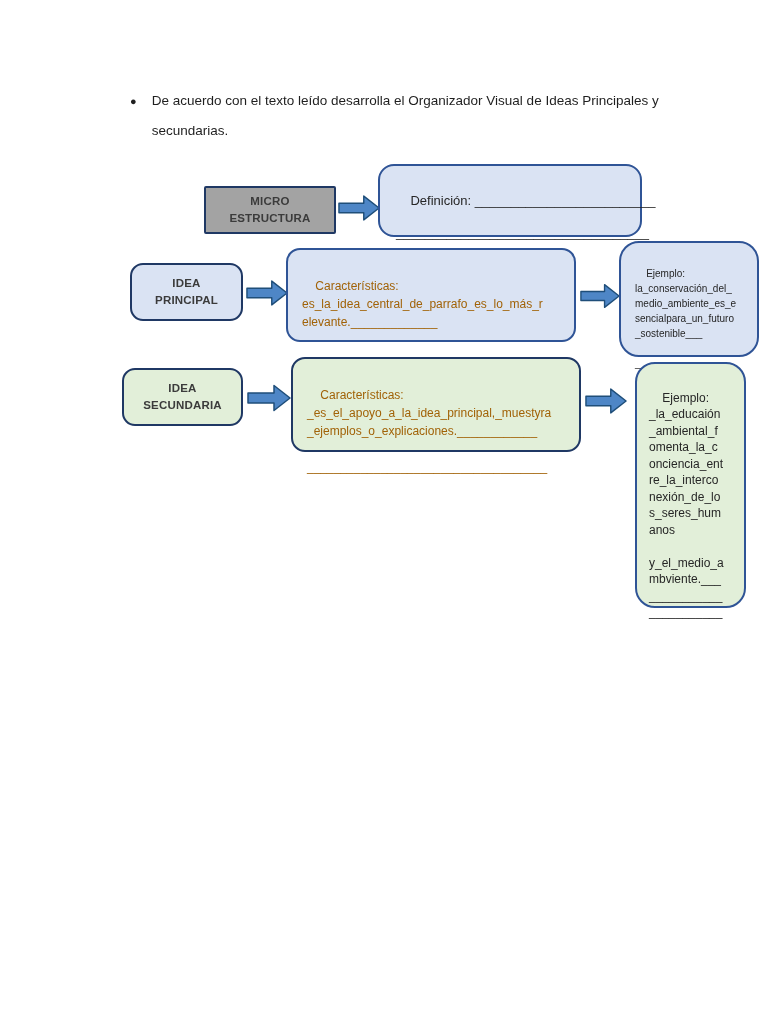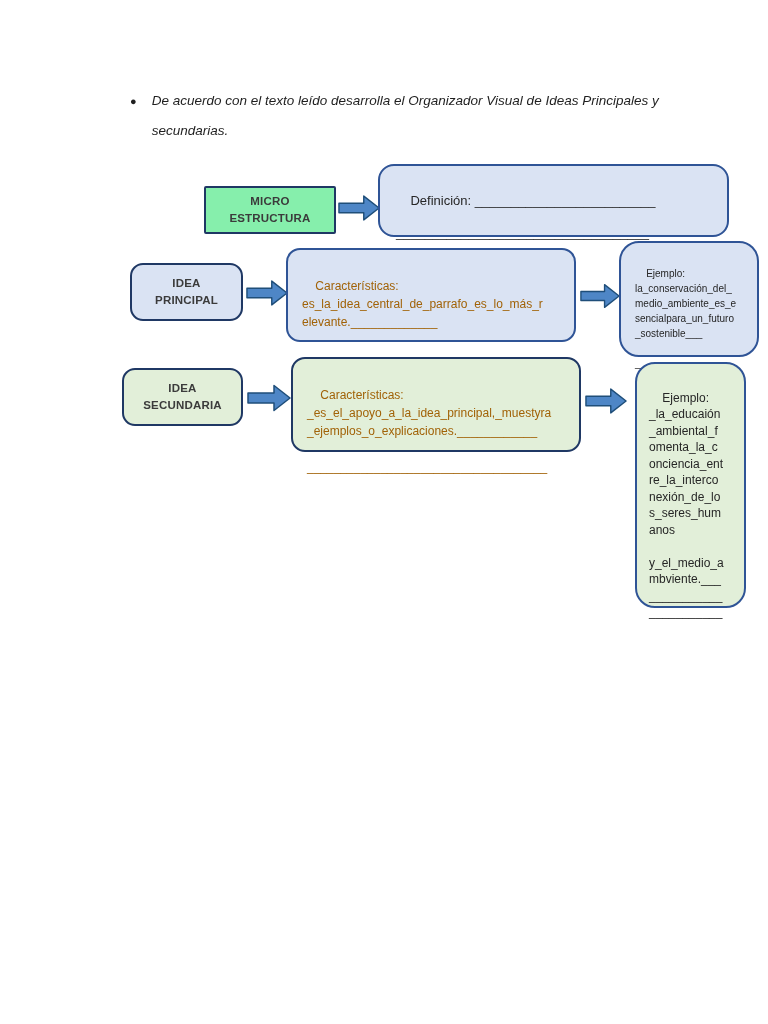--- a/index.html
+++ b/index.html
@@ -29,59 +29,58 @@
   .intro .bullet {
     font-size: 11px;
     line-height: 30px;
     margin-right: 15px;
     margin-top: 0px;
   }
   .intro .intro-text {
     font-size: 13.5px;
     line-height: 30px;
     white-space: pre;
-    font-style: italic;
   }
 
   
   .shape {
     box-sizing: border-box;
     white-space: pre;
   }
   .label-box {
     display: flex;
     align-items: center;
     justify-content: center;
     text-align: center;
     font-size: 11.5px;
     line-height: 17px;
     font-weight: 600;
     color: #3b3b3b;
     letter-spacing: 0.2px;
   }
   .micro-box {
     left: 204px; top: 186px; width: 132px; height: 48px;
-    background: #86efac;
+    background: #a3a3a3;
     border: 2px solid #1f3864;
     border-radius: 2px;
   }
   .principal-box {
     left: 130px; top: 263px; width: 113px; height: 58px;
     background: #dae3f3;
     border: 2px solid #1f3864;
     border-radius: 13px;
   }
   .secundaria-box {
     left: 122px; top: 368px; width: 121px; height: 58px;
     background: #e2efd9;
     border: 2px solid #1f3864;
     border-radius: 13px;
   }
   .definition-box {
-    left: 378px; top: 164px; width: 351px; height: 73px;
+    left: 378px; top: 164px; width: 264px; height: 73px;
     background: #dae3f3;
     border: 2px solid #2f5496;
     border-radius: 16px;
     padding: 11px 16px;
     font-size: 13px;
     line-height: 16px;
     color: #262626;
   }
   .caract-box {
     font-size: 12px;

